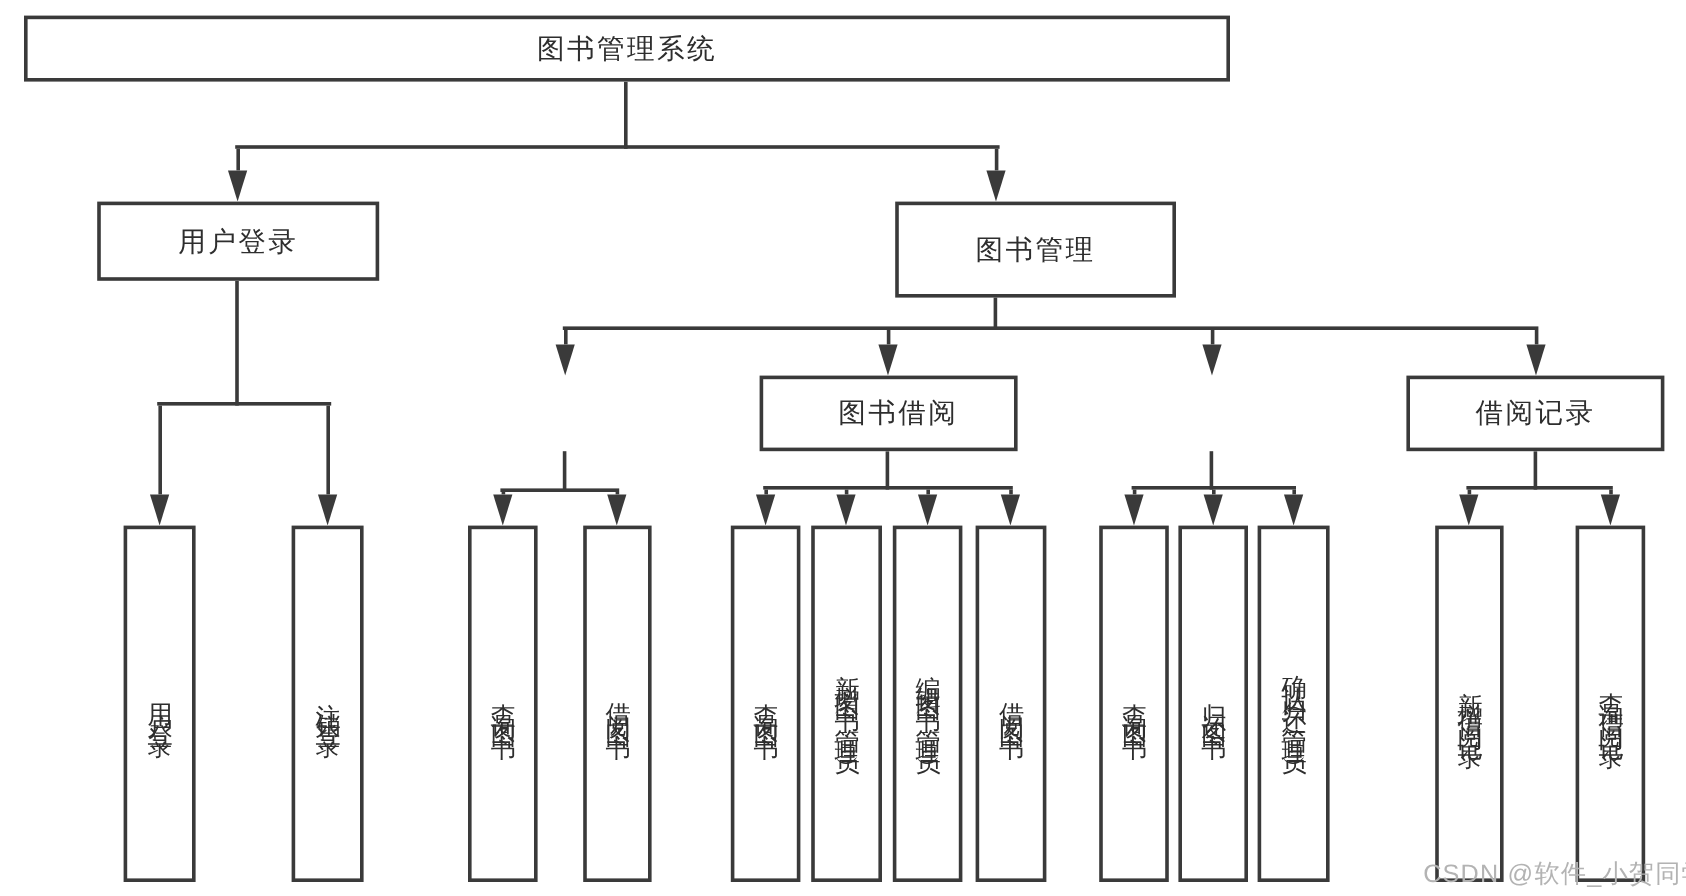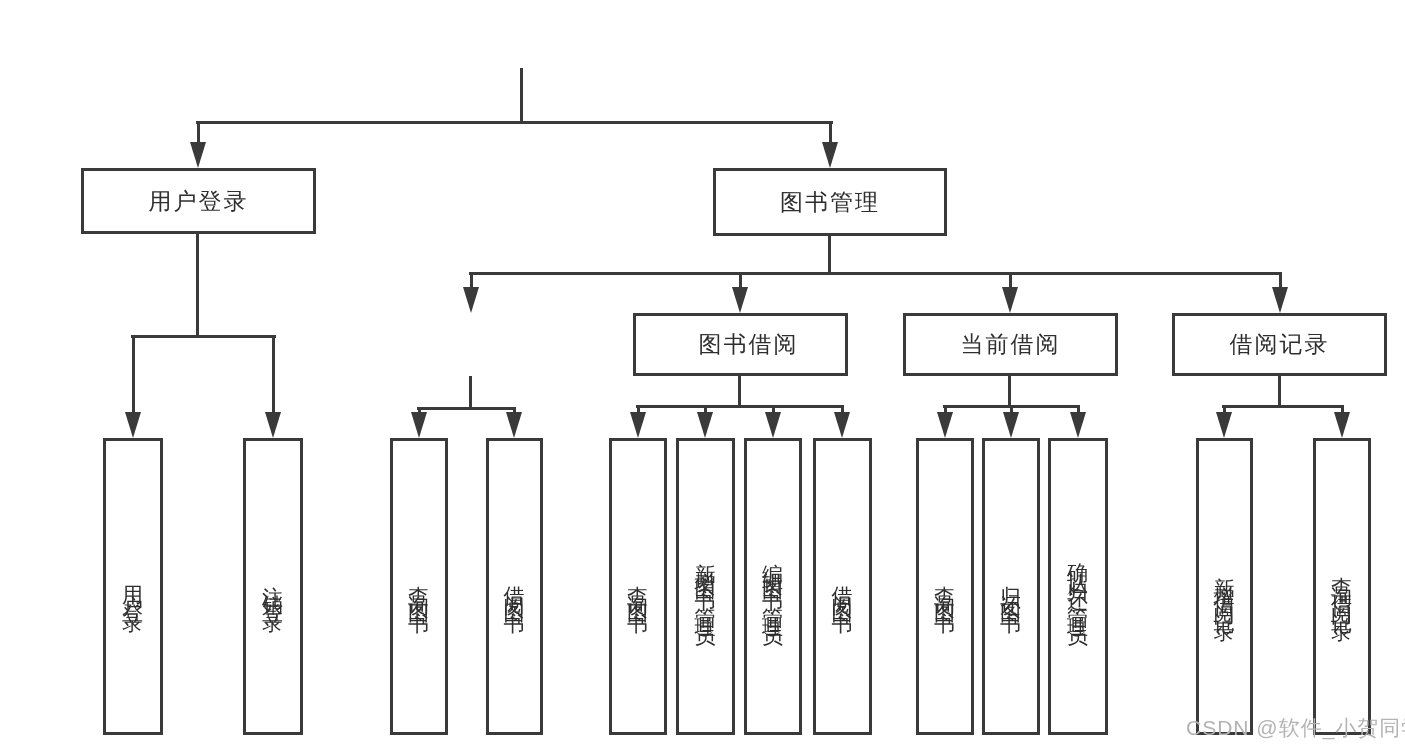--- a/index.html
+++ b/index.html
@@ -143,26 +143,26 @@
   <div class="hline" style="left:1222px;top:405px;width:122px;"></div>
   <div class="arrow" style="left:1224px;top:408px;height:30px;">
       <div class="stem"></div>
       <div class="head"></div>
     </div>
   <div class="arrow" style="left:1342px;top:408px;height:30px;">
       <div class="stem"></div>
       <div class="head"></div>
     </div>
 
+  <div class="node" style="left:20px;top:13px;width:1005px;height:55px;">图书管理系统</div>
 
   <div class="node" style="left:81px;top:168px;width:235px;height:66px;">用户登录</div>
-  <div class="node" style="left:713px;top:168px;width:234px;height:68px;font-family:Liberation Serif, serif;">图书管理</div>
+  <div class="node" style="left:746px;top:168px;width:234px;height:80px;font-family:Liberation Serif, serif;">图书管理</div>
 
   <div class="node" style="left:633px;top:313px;width:215px;height:63px;padding-left:16px;">图书借阅</div>
-  <div class="node" style="left:903px;top:313px;width:215px;height:63px;">当前借阅</div>
   <div class="node" style="left:1172px;top:313px;width:215px;height:63px;">借阅记录</div>
 
   <div class="node leaf" style="left:103px;top:438px;width:60px;height:297px;">用户登录</div>
   <div class="node leaf" style="left:243px;top:438px;width:60px;height:297px;">注销登录</div>
 
   <div class="node leaf" style="left:390px;top:438px;width:58px;height:297px;">查询图书</div>
   <div class="node leaf" style="left:486px;top:438px;width:57px;height:297px;">借阅图书</div>
 
   <div class="node leaf" style="left:609px;top:438px;width:58px;height:297px;">查询图书</div>
   <div class="node leaf" style="left:676px;top:438px;width:59px;height:297px;">新增图书（管理员）</div>

